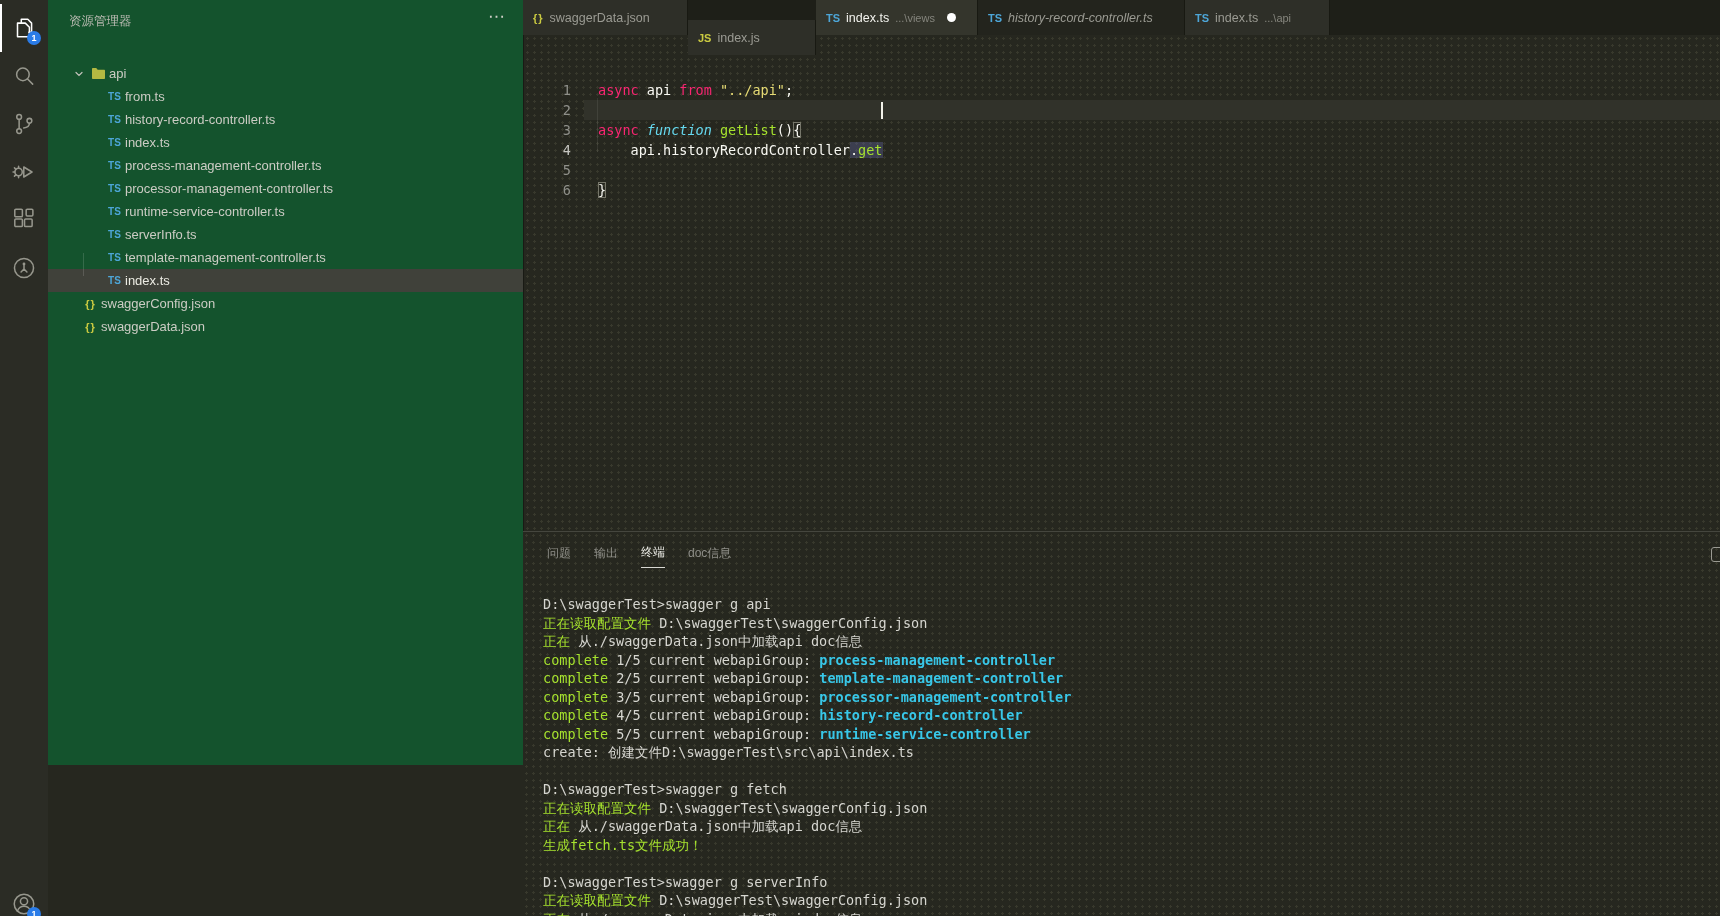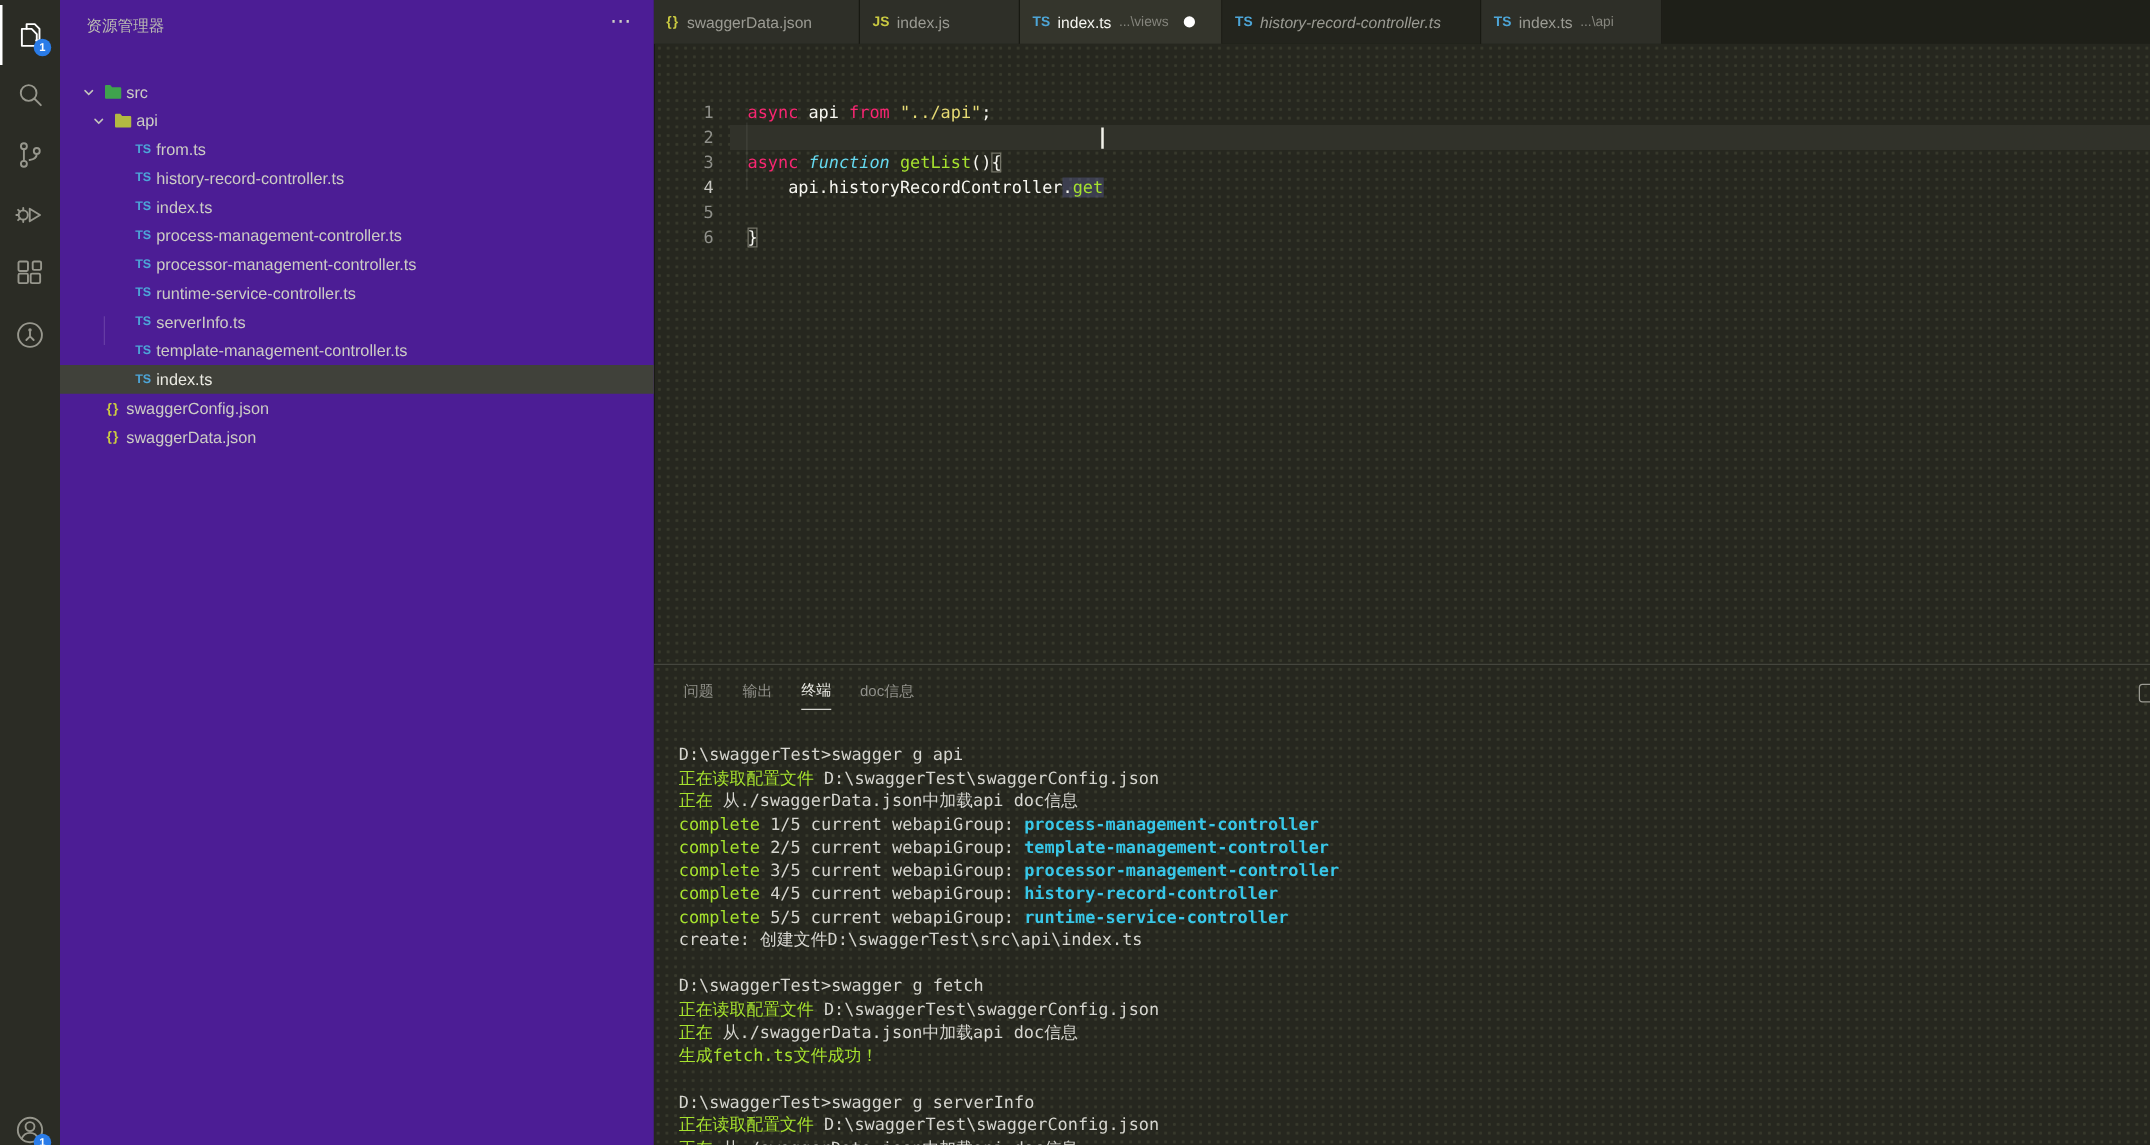--- a/index.html
+++ b/index.html
@@ -11,21 +11,21 @@
   
   #activitybar{position:absolute;left:0;top:0;width:48px;height:916px;background:#2b2c25;z-index:5;}
   .ab-item{position:absolute;left:0;width:48px;height:48px;display:flex;align-items:center;
     justify-content:center;color:#97978d;cursor:pointer;}
   .ab-item.active{color:#ffffff;box-shadow:inset 2px 0 0 #ffffff;}
   .ab-badge{position:absolute;right:7px;bottom:7px;width:14px;height:14px;border-radius:50%;
     background:#2a7ce8;color:#fff;font-size:9px;font-weight:700;display:flex;align-items:center;
     justify-content:center;line-height:1;}
 
   
-  #sidebar{position:absolute;left:48px;top:0;width:475px;height:916px;background:#4c1d95;z-index:4;}
+  #sidebar{position:absolute;left:48px;top:0;width:475px;height:765px;background:#14532d;z-index:4;}
   #sidebar-title{position:absolute;left:21px;top:13px;font-size:12.5px;color:#bbbbb3;}
   #sidebar-more{position:absolute;left:440px;top:6px;font-size:17px;color:#cfcfc7;cursor:pointer;}
   #section-header{position:absolute;left:0;top:40px;right:0;height:22px;display:flex;
     align-items:center;gap:3px;padding-left:7px;font-size:11.5px;font-weight:700;
     letter-spacing:.4px;color:#d2d2ca;cursor:pointer;}
   #tree{position:absolute;left:0;top:62px;right:0;}
   .row{position:relative;height:23px;display:flex;align-items:center;font-size:13px;
     color:#ccccc4;cursor:pointer;white-space:nowrap;}
   .row.selected{background:#40413a;color:#ebebe3;}
   .chev-slot{width:18px;display:flex;justify-content:center;align-items:center;flex-shrink:0;color:#c3c3bb;}
@@ -134,33 +134,20 @@
           <path d="M5.9 18.4c1.2-2.9 3.4-4.3 6.1-4.3s4.9 1.4 6.1 4.3"></path>
         </svg>
         <span class="ab-badge">1</span>
       </div>
     </div>
 
   <div id="sidebar">
     <div id="sidebar-title">资源管理器</div>
     <div id="sidebar-more">⋯</div>
     <div id="tree">
-        <div class="row" style="padding-left: 14px;">
-          <span class="chev-slot">
-            <svg width="14" height="14" viewBox="0 0 14 14" fill="none" stroke="currentColor" stroke-width="1.2" stroke-linecap="round">
-              <path d="M4 5.5l3 3 3-3"></path>
-            </svg>
-          </span>
-          <span class="tree-icon">
-            <svg width="15" height="13" viewBox="0 0 15 13">
-              <path d="M1 2c0-.6.4-1 1-1h3.2l1.5 1.7h6.3c.6 0 1 .4 1 1V11c0 .6-.4 1-1 1H2c-.6 0-1-.4-1-1z" fill="#3fa34d"></path>
-            </svg>
-          </span>
-          <span>src</span>
-        </div>
         <div class="row" style="padding-left: 22px;">
           <span class="chev-slot">
             <svg width="14" height="14" viewBox="0 0 14 14" fill="none" stroke="currentColor" stroke-width="1.2" stroke-linecap="round">
               <path d="M4 5.5l3 3 3-3"></path>
             </svg>
           </span>
           <span class="tree-icon">
             <svg width="15" height="13" viewBox="0 0 15 13">
               <path d="M1 2c0-.6.4-1 1-1h3.2l1.5 1.7h6.3c.6 0 1 .4 1 1V11c0 .6-.4 1-1 1H2c-.6 0-1-.4-1-1z" fill="#b3b942"></path>
             </svg>
@@ -246,21 +233,21 @@
         </div>
       </div>
     <div id="tree-guide"></div>
   </div>
 
   <div id="tabbar" class="dots">
       <div class="tab" style="width: 165px;">
         <span class="tabicon yellow json-glyph">{}</span>
         <span class="lbl">swaggerData.json</span>
       </div>
-      <div class="tab" style="width: 128px;">
+      <div class="tab" style="width: 128px; margin-top: 20px;">
         <span class="tabicon yellow">JS</span>
         <span class="lbl">index.js</span>
       </div>
       <div class="tab active" style="width: 162px;">
         <span class="tabicon ts">TS</span>
         <span class="lbl">index.ts</span>
         <span class="desc">...\views</span>
         <span class="dot"></span>
       </div>
       <div class="tab preview shade" style="width: 207px;">

